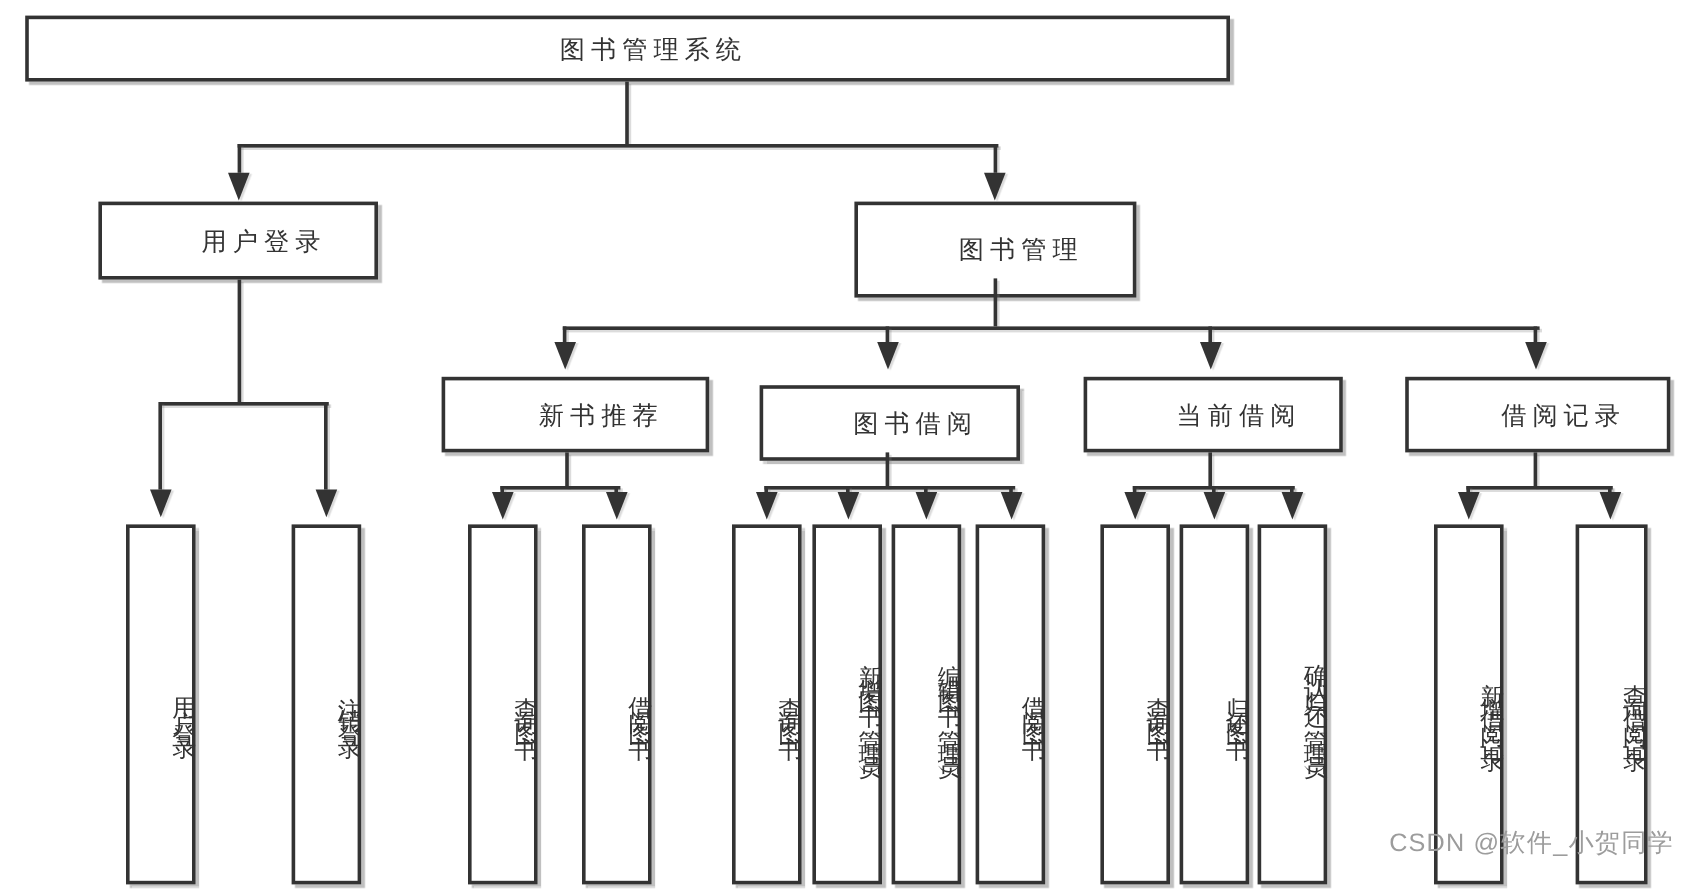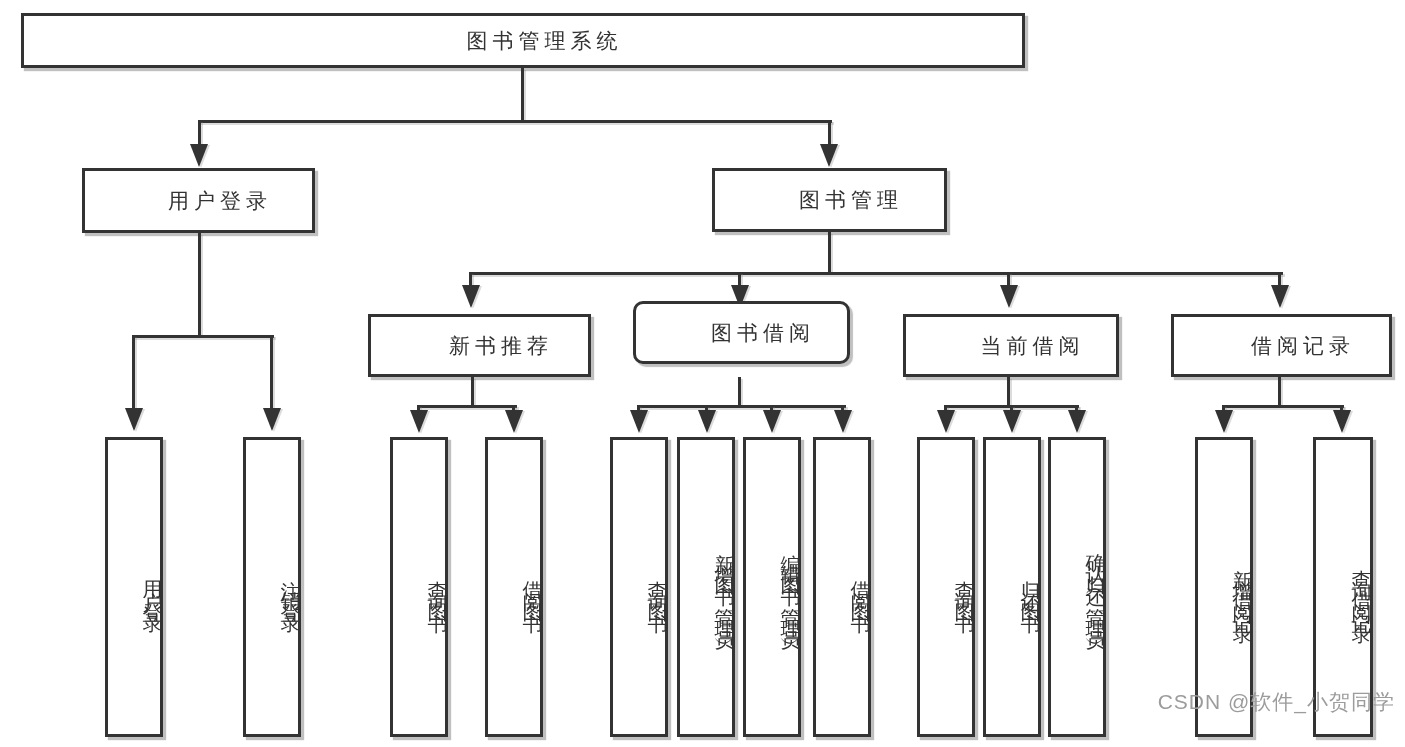--- a/index.html
+++ b/index.html
@@ -83,21 +83,21 @@
   <div class="cline" style="left:198px; top:120px; width:634px; height:3px;"></div>
 
   <div class="cline" style="left:198px; top:120px; width:3px; height:24px;"></div>
   <div class="ahead" style="left:190px; top:144px;"></div>
   <div class="cline" style="left:828px; top:120px; width:3px; height:24px;"></div>
   <div class="ahead" style="left:820px; top:144px;"></div>
 
   <div class="box" style="left:82px; top:168px; width:233px; height:65px;">
     <span class="hlbl">用户登录</span>
   </div>
-  <div class="box" style="left:712px; top:168px; width:235px; height:64px;">
+  <div class="box" style="left:712px; top:168px; width:235px; height:80px;">
     <span class="hlbl">图书管理</span>
   </div>
 
   <div class="cline" style="left:198px; top:233px; width:3px; height:102px;"></div>
   <div class="cline" style="left:133px; top:335px; width:141px; height:3px;"></div>
   <div class="cline" style="left:132px; top:335px; width:3px; height:73px;"></div>
   <div class="ahead" style="left:125px; top:408px;"></div>
   <div class="cline" style="left:270px; top:335px; width:3px; height:73px;"></div>
   <div class="ahead" style="left:263px; top:408px;"></div>
 
@@ -109,21 +109,21 @@
   <div class="cline" style="left:738px; top:272px; width:3px; height:13px;"></div>
   <div class="ahead" style="left:731px; top:285px;"></div>
   <div class="cline" style="left:1007px; top:272px; width:3px; height:13px;"></div>
   <div class="ahead" style="left:1000px; top:285px;"></div>
   <div class="cline" style="left:1278px; top:272px; width:3px; height:13px;"></div>
   <div class="ahead" style="left:1271px; top:285px;"></div>
 
   <div class="box" style="left:368px; top:314px; width:223px; height:63px;">
     <span class="hlbl">新书推荐</span>
   </div>
-  <div class="box" style="left:633px; top:301px; width:217px; height:63px;border-radius:10px;">
+  <div class="box" style="left:633px; top:321px; width:217px; height:63px;">
     <span class="hlbl">图书借阅</span>
   </div>
   <div class="box" style="left:903px; top:314px; width:216px; height:63px;">
     <span class="hlbl">当前借阅</span>
   </div>
   <div class="box" style="left:1171px; top:314px; width:221px; height:63px;">
     <span class="hlbl">借阅记录</span>
   </div>
 
   <div class="cline" style="left:471px; top:377px; width:3px; height:29px;"></div>

